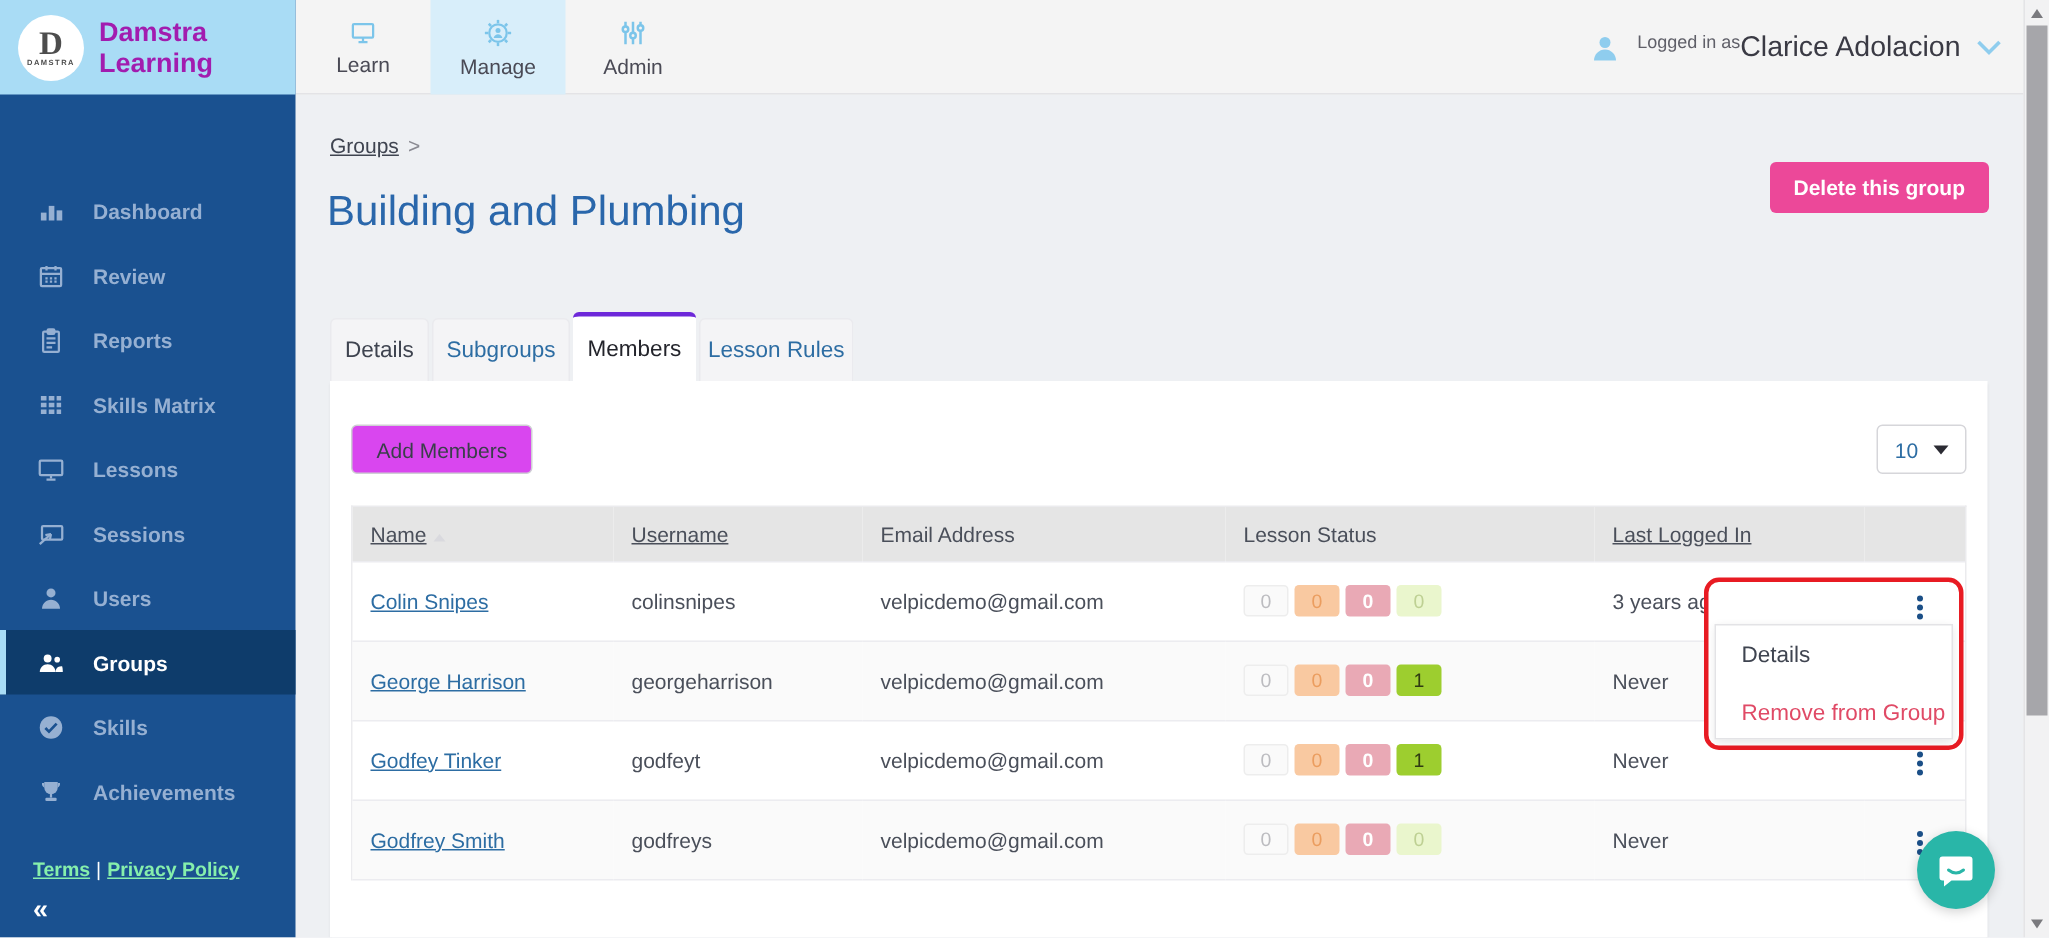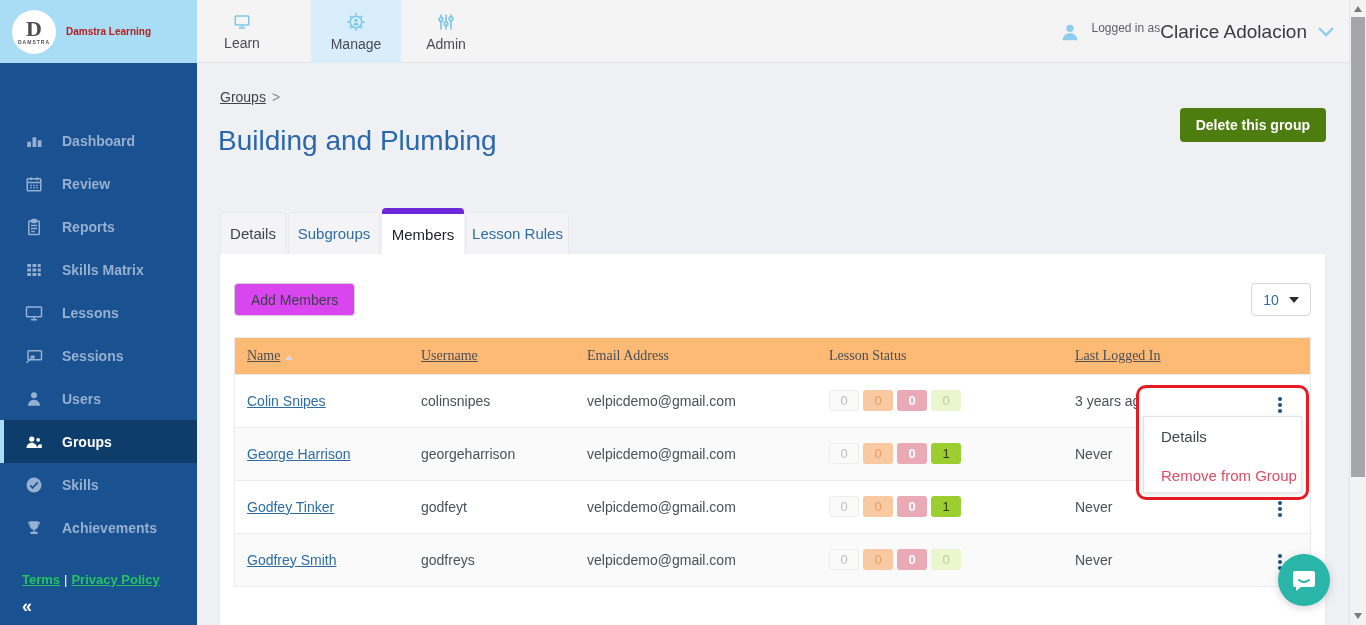--- a/index.html
+++ b/index.html
@@ -6,66 +6,66 @@
   html,body { width:1366px; height:625px; overflow:hidden; font-family:"Liberation Sans", sans-serif; background:#eef0f3; }
 
   .app { position:relative; width:1366px; height:625px; }
 
   
   .sidebar { position:absolute; left:0; top:0; width:197px; height:625px; background:#1a5190; z-index:5; }
   .brand { height:63px; background:#a9dcf5; display:flex; align-items:center; padding:0 12px; gap:10px; }
   .logo { width:44px; height:44px; border-radius:50%; background:#fff; display:flex; flex-direction:column; align-items:center; justify-content:center; flex:0 0 auto; }
   .logo-d { font-family:"Liberation Serif", serif; font-size:22px; line-height:20px; color:#4d4d4d; font-weight:bold; }
   .logo-sub { font-size:5px; letter-spacing:1px; color:#4d4d4d; font-weight:bold; }
-  .brand-name { font-size:10px; font-weight:bold; color:#b91c1c; }
+  .brand-name { font-size:18px; font-weight:bold; color:#a21caf; }
   .side-nav { padding-top:56px; }
   .side-item { height:43px; display:flex; align-items:center; gap:18px; padding-left:24px; color:#96b0d2; cursor:pointer; position:relative; }
   .side-item .side-icon { width:20px; height:20px; display:flex; align-items:center; justify-content:center; }
   .side-item .side-label { font-size:14px; font-weight:bold; }
   .side-item.active { background:#0e3c6b; color:#ffffff; }
   .side-item.active::before { content:""; position:absolute; left:0; top:0; bottom:0; width:4px; background:#a9dcf5; }
   .side-footer { position:absolute; left:22px; bottom:38px; font-size:13px; color:#ffffff; font-weight:bold; }
-  .side-footer a { color:#22c55e; text-decoration:underline; cursor:pointer; }
+  .side-footer a { color:#86efac; text-decoration:underline; cursor:pointer; }
   .side-footer .sep { margin:0 4px; font-weight:normal; }
   .collapse-btn { position:absolute; left:22px; bottom:8px; color:#ffffff; font-size:18px; font-weight:bold; cursor:pointer; }
 
   
   .topbar { position:absolute; left:197px; top:0; width:1152px; height:63px; background:#f4f4f4; border-bottom:1px solid #e3e3e6; z-index:4; display:flex; }
   .top-tabs { display:flex; }
   .top-tab { width:90px; height:63px; display:flex; flex-direction:column; align-items:center; justify-content:center; gap:4px; cursor:pointer; color:#7cc5ea; }
-  .top-tab.active { background:#d8eefa;margin-left:24px; }
+  .top-tab.active { background:#d8eefa; }
   .top-tab .top-label { font-size:14px; color:#4a4a55; }
   .user-box { position:absolute; right:14px; top:0; height:63px; display:flex; align-items:center; gap:10px; cursor:pointer; }
   .user-text { display:flex; flex-direction:row; }
   .login-as { font-size:12px; color:#5f5f68; }
   .user-name { font-size:19px; color:#3a3a44; }
 
   
   .content { position:absolute; left:197px; top:63px; width:1152px; height:562px; background:#eef0f3; overflow:hidden; }
   .breadcrumb { position:absolute; left:23px; top:26px; font-size:14px; color:#8a8a92; }
   .breadcrumb a { color:#3f4450; text-decoration:underline; cursor:pointer; margin-right:6px; }
   .page-title { position:absolute; left:21px; top:62px; font-size:28px; font-weight:500; color:#2a67ab;text-align:right; }
-  .delete-btn { position:absolute; right:23px; top:45px; height:34px; padding:0 16px; background:#4d7c0f; color:#fff; font-size:14px; font-weight:bold; border:none; border-radius:4px; cursor:pointer; font-family:inherit; }
+  .delete-btn { position:absolute; right:23px; top:45px; height:34px; padding:0 16px; background:#ec4899; color:#fff; font-size:14px; font-weight:bold; border:none; border-radius:4px; cursor:pointer; font-family:inherit; }
 
   .tabs { position:absolute; left:23px; top:145px; height:46px; display:flex; align-items:flex-end; gap:2px; }
   .tab { height:42px; display:flex; align-items:center; justify-content:center; background:#f4f4f6; border:1px solid #eaeaee; border-bottom:none; border-radius:4px 4px 0 0; font-size:15px; color:#2d6da3; cursor:pointer; }
   .tab.t-dark { color:#3f4450; }
-  .tab.active { height:46px; background:#ffffff; border:none; border-top:6px solid #6d28d9; color:#23242b; }
+  .tab.active { height:46px; background:#ffffff; border:none; border-top:3px solid #6d28d9; color:#23242b; }
   .tab-details { width:66px; } .tab-subgroups { width:92px; } .tab-members { width:82px; } .tab-lessonrules { width:103px; }
 
   .card { position:absolute; left:23px; right:24px; top:191px; height:440px; background:#ffffff; box-shadow:0 1px 2px rgba(0,0,0,0.06); }
   .add-btn { position:absolute; left:14px; top:29px; height:33px; padding:0 16px; background:#d946ef; border:1px solid #cfcfd4; border-radius:4px; font-size:14px; color:#3a3f4a; cursor:pointer; font-family:inherit; }
   .page-size { position:absolute; right:14px; top:29px; width:60px; height:33px; background:#fff; border:1px solid #d6d6da; border-radius:4px; display:flex; align-items:center; justify-content:center; gap:10px; font-size:14px; color:#2d6da3; cursor:pointer; }
   .sel-chev { width:0; height:0; border-left:5px solid transparent; border-right:5px solid transparent; border-top:6px solid #2b2b33; }
 
   .table-wrap { position:absolute; left:14px; right:14px; top:83px; border:1px solid #ebebee; border-bottom:none; }
   table { width:100%; border-collapse:collapse; table-layout:fixed; font-size:14px; }
   col.c-name { width:174px; } col.c-user { width:166px; } col.c-email { width:242px; }
   col.c-status { width:246px; } col.c-last { width:180px; } col.c-act { width:67px; }
-  thead th { height:36px; text-align:left; font-weight:normal; background:#fdba74; color:#4a4f5a; padding:0 0 0 12px; border-bottom:1px solid #ececf0;font-family:Liberation Serif, serif; }
+  thead th { height:36px; text-align:left; font-weight:normal; background:#e5e5e5; color:#4a4f5a; padding:0 0 0 12px; border-bottom:1px solid #ececf0; }
   thead th .th-sort { text-decoration:underline; cursor:pointer; }
   .sort-asc { display:inline-block; width:0; height:0; border-left:4px solid transparent; border-right:4px solid transparent; border-bottom:5px solid #d9d9de; margin-left:5px; }
   tbody td { height:53px; padding:0 0 0 12px; border-bottom:1px solid #ececf0; color:#4a4f5a; }
   tbody tr:nth-child(even) { background:#fafafa; }
   td a.row-link { color:#2d6da3; text-decoration:underline; cursor:pointer; }
   .badges { display:flex; gap:4px; }
   .badge { width:30px; height:21px; border-radius:3px; display:flex; align-items:center; justify-content:center; font-size:13px; }
   .badge-gray  { background:#fafafa; border:1px solid #ededed; color:#bcbcc0; }
   .badge-peach { background:#f9c9a1; color:#eb9d5f; }
   .badge-pink  { background:#e9a9b5; color:#ffffff; font-weight:bold; }

